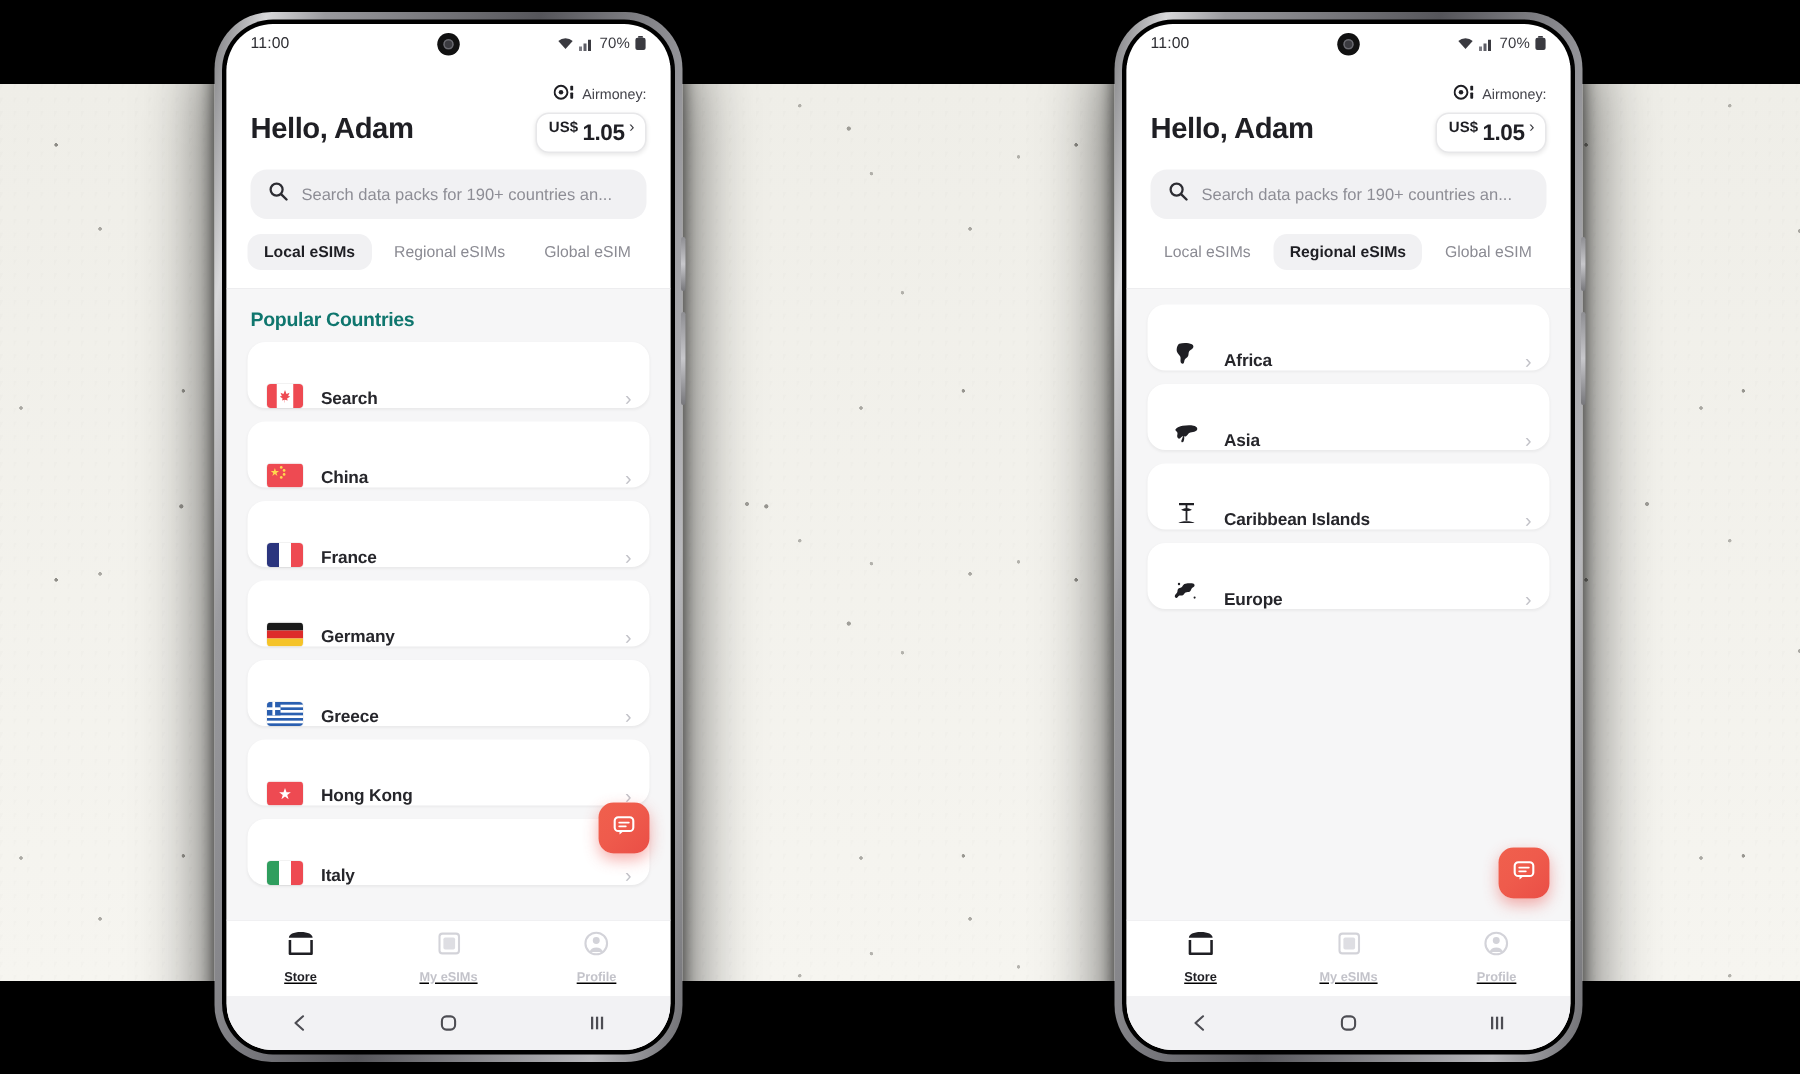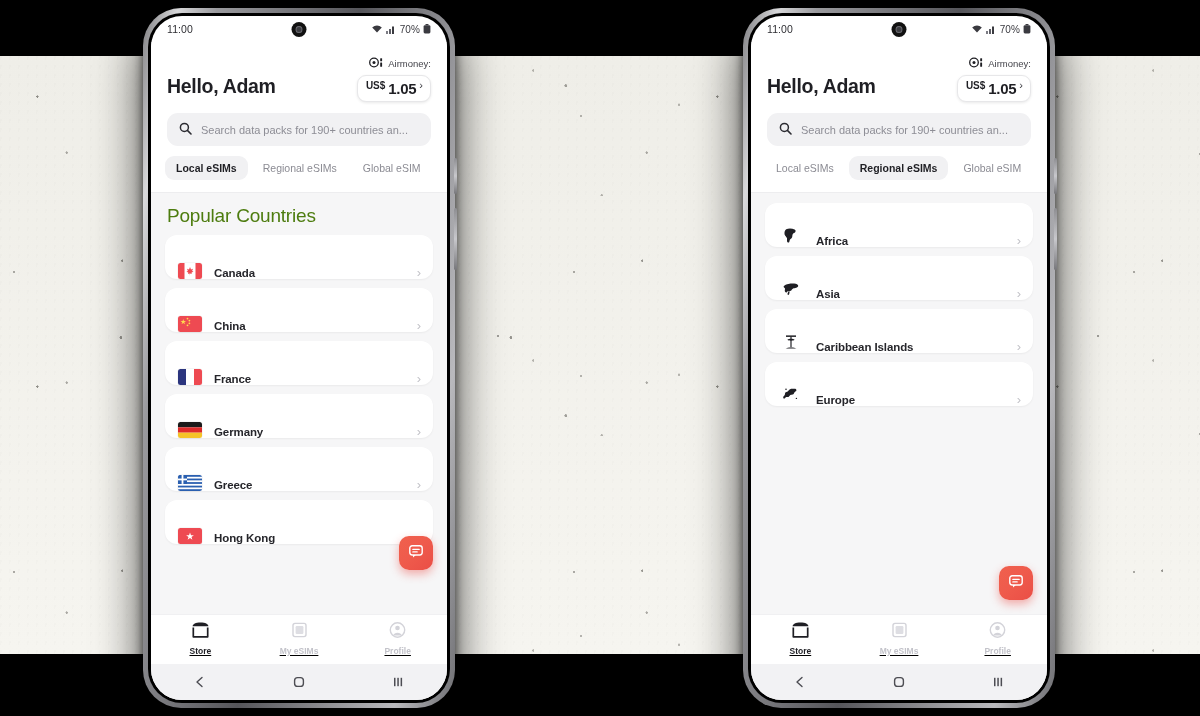--- a/index.html
+++ b/index.html
@@ -175,21 +175,21 @@
 
   
   .list-area {
     flex: 1 1 auto;
     background: #f6f6f7;
     overflow: hidden;
     position: relative;
     padding: 0 14px;
   }
   .section-title {
-    font-size: 19px; font-weight: 400; color: #4d7c0f;
+    font-size: 13px; font-weight: 700; color: #0f766e;
     padding: 12px 2px 8px 2px;
     letter-spacing: -.2px;
   }
   .list-area.plain { padding-top: 10px; }
 
   .row {
     display: flex; align-items: flex-end;
     background: #fff;
     border-radius: 12px;
     height: 44px;
@@ -340,21 +340,21 @@
 
           <div class="row">
             <span class="flag">
               <svg width="24" height="16" viewBox="0 0 24 16">
                   <rect width="24" height="16" fill="#fff"></rect>
                   <rect width="6.5" height="16" fill="#ee4a52"></rect>
                   <rect x="17.5" width="6.5" height="16" fill="#ee4a52"></rect>
                   <path d="M12 4l1 2.6 2-.8-.9 2.2 1.4.4-2.1 1.3.4 1.3-1.8-.5v1.8h-.2v-1.8l-1.8.5.4-1.3L8.5 8.4l1.4-.4L9 5.8l2 .8z" fill="#ee4a52"></path>
                 </svg>
             </span>
-            <span class="row-label">Canada</span>
+            <span class="row-label">Search</span>
             <span class="chev">›</span>
           </div>
 
           <div class="row">
             <span class="flag">
               <svg width="24" height="16" viewBox="0 0 24 16">
                   <rect width="24" height="16" fill="#ee4a52"></rect>
                   <path d="M5 2.5l.9 2.7H8.7L6.4 6.9l.9 2.7L5 7.9 2.7 9.6l.9-2.7L1.3 5.2h2.8z" fill="#ffd84d" transform="scale(.75) translate(2,1.5)"></path>
                   <circle cx="9.5" cy="2.6" r=".9" fill="#ffd84d"></circle>
                   <circle cx="11.4" cy="4.6" r=".9" fill="#ffd84d"></circle>
@@ -412,20 +412,31 @@
             <span class="flag">
               <svg width="24" height="16" viewBox="0 0 24 16">
                   <rect width="24" height="16" fill="#ee4a52"></rect>
                   <path d="M12 4.4l1 2.8h2.9l-2.4 1.8.9 2.8L12 10l-2.4 1.8.9-2.8-2.4-1.8h2.9z" fill="#fff"></path>
                 </svg>
             </span>
             <span class="row-label">Hong Kong</span>
             <span class="chev">›</span>
           </div>
 
+          <div class="row">
+            <span class="flag">
+              <svg width="24" height="16" viewBox="0 0 24 16">
+                  <rect width="8" height="16" fill="#2f9e5e"></rect>
+                  <rect x="8" width="8" height="16" fill="#fff"></rect>
+                  <rect x="16" width="8" height="16" fill="#ee4a52"></rect>
+                </svg>
+            </span>
+            <span class="row-label">Italy</span>
+            <span class="chev">›</span>
+          </div>
 
           <div class="fab left-fab">
             <span>
               <svg width="16" height="16" viewBox="0 0 16 16">
                 <rect x="1.8" y="2.8" width="12.4" height="9.2" rx="2.4" fill="none" stroke="#fff" stroke-width="1.4"></rect>
                 <path d="M5 12v2.4L7.8 12z" fill="#fff"></path>
                 <line x1="4.8" y1="6.4" x2="11.2" y2="6.4" stroke="#fff" stroke-width="1.2" stroke-linecap="round"></line>
                 <line x1="4.8" y1="8.9" x2="9.2" y2="8.9" stroke="#fff" stroke-width="1.2" stroke-linecap="round"></line>
               </svg>
             </span>

